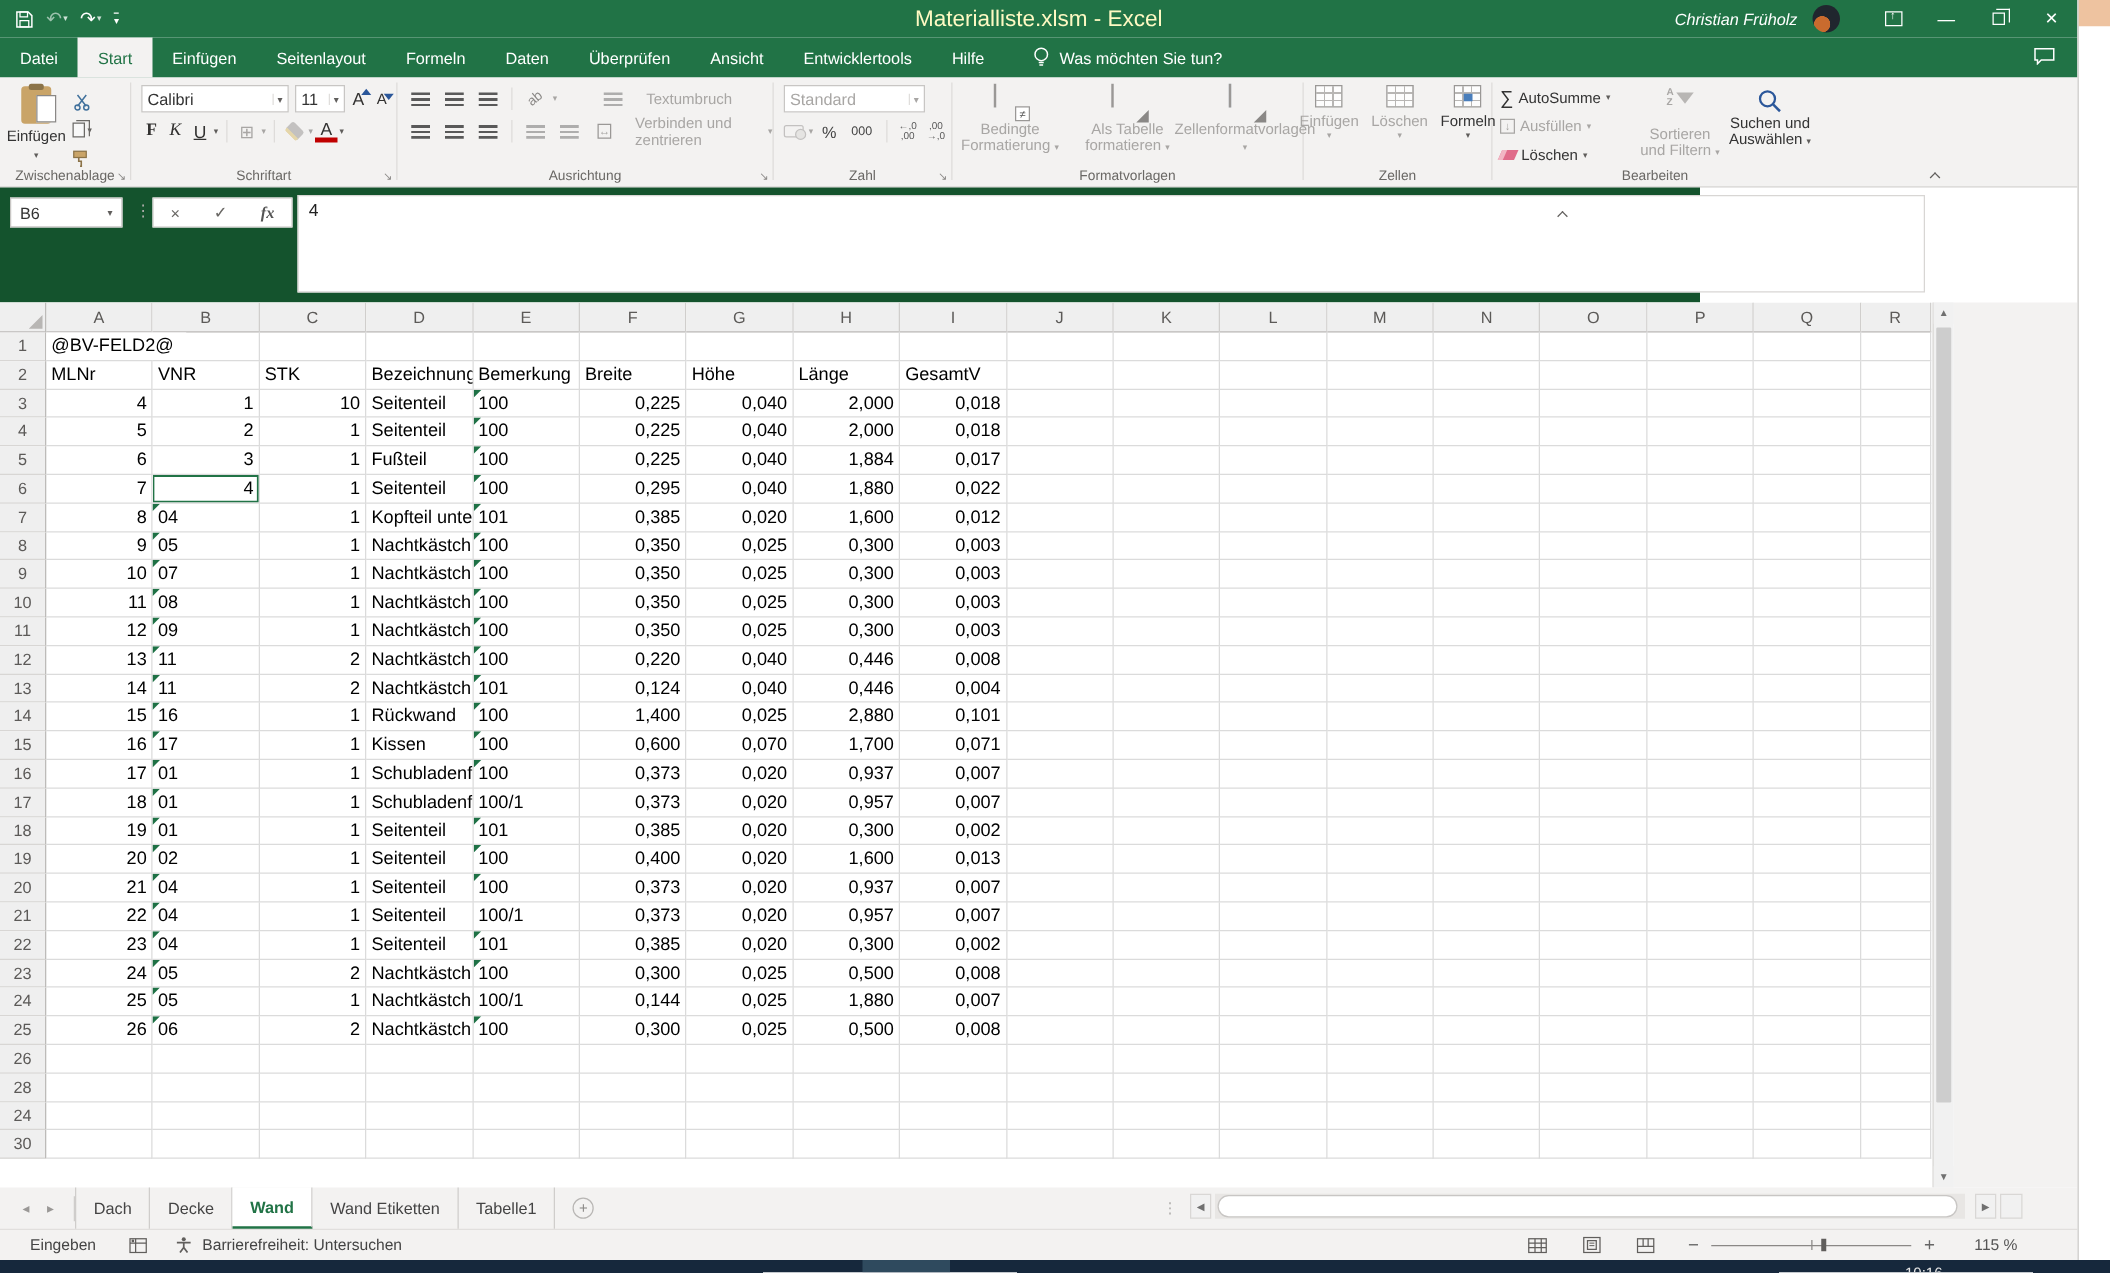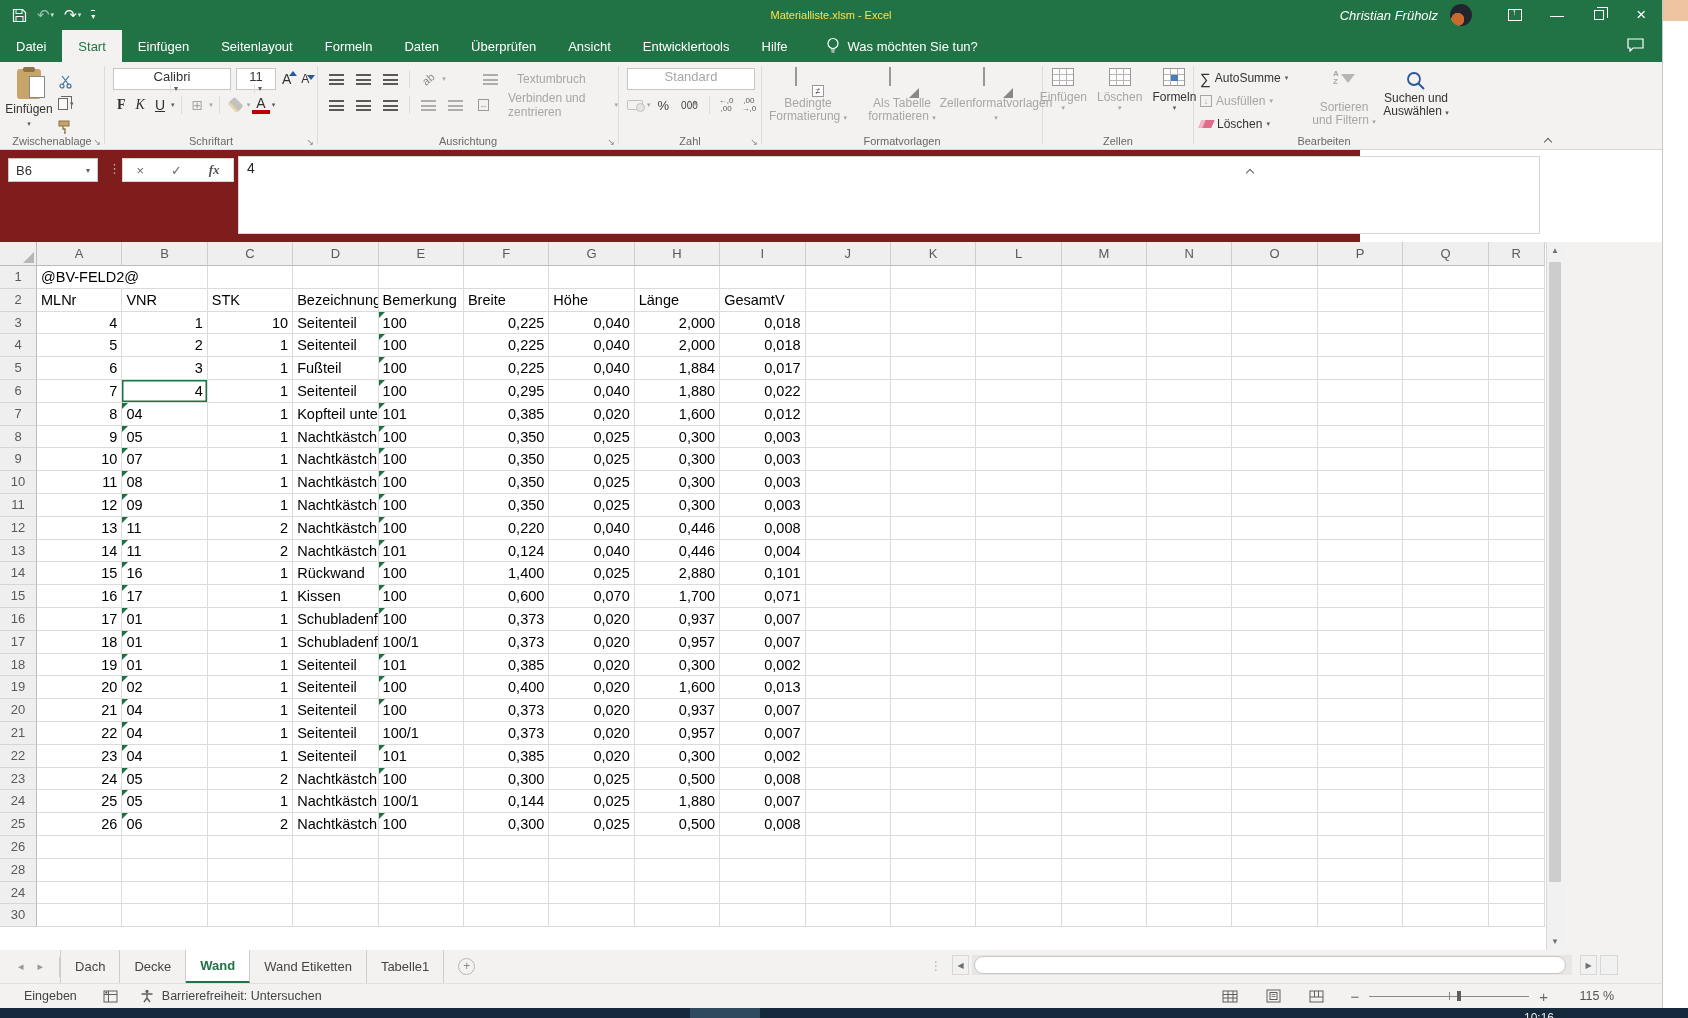--- a/index.html
+++ b/index.html
@@ -8,21 +8,21 @@
   #root { position:relative; width:1688px; height:1018px; background:#fff; }
 
   
   .titlebar { position:absolute; left:0; top:0; width:1662px; height:30px;
     background:#217346; color:#fff; display:flex; align-items:center; }
   .qat { display:flex; align-items:center; gap:10px; padding-left:12px; }
   .qat .qi { display:flex; align-items:center; color:#fff; font-size:15px; }
   .qi .dd { font-size:7px; margin-left:1px; color:#cfe3d8; }
   .qi.dim { color:#9dc2ae; }
   .title-text { position:absolute; left:50%; transform:translateX(-50%);
-    font-size:11px; color:#fde047; white-space:nowrap; }
+    font-size:18px; color:#fef9c3; white-space:nowrap; }
   .tb-right { position:absolute; right:0; top:0; height:30px; display:flex; align-items:center;font-style:italic; }
   .username { font-size:13px; margin-right:12px; }
   .avatar { width:22px; height:22px; border-radius:50%;
     background:radial-gradient(circle at 35% 70%, #c96b2e 0 30%, #20262e 32%); margin-right:22px; }
   .winbtn { width:42px; height:30px; display:flex; align-items:center; justify-content:center;
     font-size:14px; color:#fff; }
   .restore-ico { width:10px; height:10px; border:1px solid #fff; position:relative; }
   .restore-ico:before { content:""; position:absolute; left:2px; top:-4px; width:10px; height:10px;
     border:1px solid #fff; border-bottom:none; border-left:none; }
   .ribopt-ico { width:14px; height:12px; border:1px solid #fff; position:relative; }
@@ -58,21 +58,21 @@
   .minis { display:flex; flex-direction:column; gap:5px; padding-top:6px; }
   .mini { height:18px; display:flex; align-items:center; gap:2px; }
   .copy-ico { width:10px; height:12px; border:1px solid #6b6966; position:relative; background:#f8f8f8; }
   .copy-ico:before { content:""; position:absolute; left:2px; top:-3px; width:10px; height:12px;
     border:1px solid #6b6966; border-left:none; border-bottom:none; }
   .painter-ico { width:12px; height:14px; }
 
   .g-font { width:212px; padding-left:8px; }
   .frow { display:flex; align-items:center; height:26px; gap:2px; }
   .select { background:#fff; border:1px solid #c8c6c4; height:22px; display:flex;
-    align-items:center; font-size:13px; color:#333; padding:0 4px; justify-content:space-between;flex-direction:column; }
+    align-items:center; font-size:13px; color:#333; padding:0 4px; justify-content:space-between; }
   .sel-dd { font-size:8px; color:#605e5c; border-left:1px solid #e0dedc; padding-left:3px; margin-left:4px; }
   .fontname { width:118px; }
   .fontsize { width:40px; margin-left:3px; }
   .fbtn { font-size:14px; color:#323130; padding:0 4px; position:relative; }
   .fbtn.b { font-weight:bold; font-family:"Liberation Serif",serif; }
   .fbtn.i { font-style:italic; font-family:"Liberation Serif",serif; }
   .fbtn.u { text-decoration:underline; }
   .cu { position:absolute; top:0; right:-2px; width:0; height:0; border-left:4px solid transparent;
     border-right:4px solid transparent; }
   .cu.up { border-bottom:5px solid #2b579a; }
@@ -86,21 +86,21 @@
   .al-col { display:flex; flex-direction:column; }
   .bars { display:inline-block; width:15px; height:11px; margin:0 5px;
     background:repeating-linear-gradient(to bottom,#595959 0 2px,transparent 2px 4.5px); }
   .bars.dim { opacity:.45; }
   .ab-rot { display:inline-block; transform:rotate(-40deg); font-size:11px; color:#8a8886; margin:0 6px; }
   .wrapline { display:flex; align-items:center; font-size:12px; height:26px; }
   .merge-ico { display:inline-block; width:16px; height:12px; border:1px solid #9a9896;
     font-size:9px; line-height:11px; text-align:center; color:#8a8886; margin-right:4px; }
 
   .g-num { width:142px; padding-left:8px; }
-  .numfmt { width:128px; }
+  .numfmt { width:113px; }
   .money { display:inline-block; width:16px; height:10px; border:1px solid #8a8886; border-radius:2px;
     position:relative; margin-right:2px; }
   .money:after { content:""; position:absolute; right:-3px; bottom:-3px; width:7px; height:7px;
     border:1px solid #8a8886; border-radius:50%; background:#d6d4d2; }
   .numtxt { font-size:13px; color:#444; padding:0 5px; }
   .dec { font-size:8px; line-height:8px; color:#595959; text-align:center; padding:0 3px; }
 
   .g-styles { width:280px; display:flex; justify-content:center; gap:6px; padding-top:6px; }
   .stylebtn { display:flex; flex-direction:column; align-items:center; width:88px; }
   .style-ico { width:26px; height:26px; position:relative; margin-bottom:3px; }
@@ -137,21 +137,21 @@
   .edbig .lbl { font-size:12px; line-height:13px; text-align:center; }
   .az { font-size:8px; line-height:8px; color:#a8a6a4; font-weight:bold; }
   .funnel { width:0; height:0; border-left:7px solid transparent; border-right:7px solid transparent;
     border-top:9px solid #b8b6b4; display:inline-block; }
   .chev { position:absolute; width:8px; height:8px; }
   .chev:before { content:""; position:absolute; left:1px; top:2px; width:5px; height:5px;
     border-left:1.5px solid #605e5c; border-top:1.5px solid #605e5c; transform:rotate(45deg); }
   .ribbon-collapse { right:110px; bottom:4px; }
 
   
-  .fxrow { position:absolute; left:0; top:150px; width:1360px; height:92px; background:#7f1d1d; }
+  .fxrow { position:absolute; left:0; top:150px; width:1360px; height:92px; background:#14532d; }
   .namebox { position:absolute; left:8px; top:8px; width:90px; height:24px; background:#fff;
     border:1px solid #c8c6c4; font-size:13px; color:#333; display:flex; align-items:center; }
   .namebox .nb-text { flex:1; padding-left:7px; }
   .namebox .nb-dd { width:18px; text-align:center; font-size:8px; color:#605e5c; }
   .nb-dots { position:absolute; left:108px; top:11px; color:#b0aeac; font-size:13px; letter-spacing:-1px; }
   .fxbtns { position:absolute; left:122px; top:8px; width:112px; height:24px; background:#fff;
     border:1px solid #d8d6d4; display:flex; align-items:center; justify-content:space-around; }
   .fxbtns span { font-size:13px; color:#6a6865; }
   .fxbtns .fx { font-family:Liberation Serif, serif; font-style:italic; font-weight:bold; color:#555; }
   .formula-input { position:absolute; left:238px; top:6px; width:1302px; height:78px; background:#fff;

